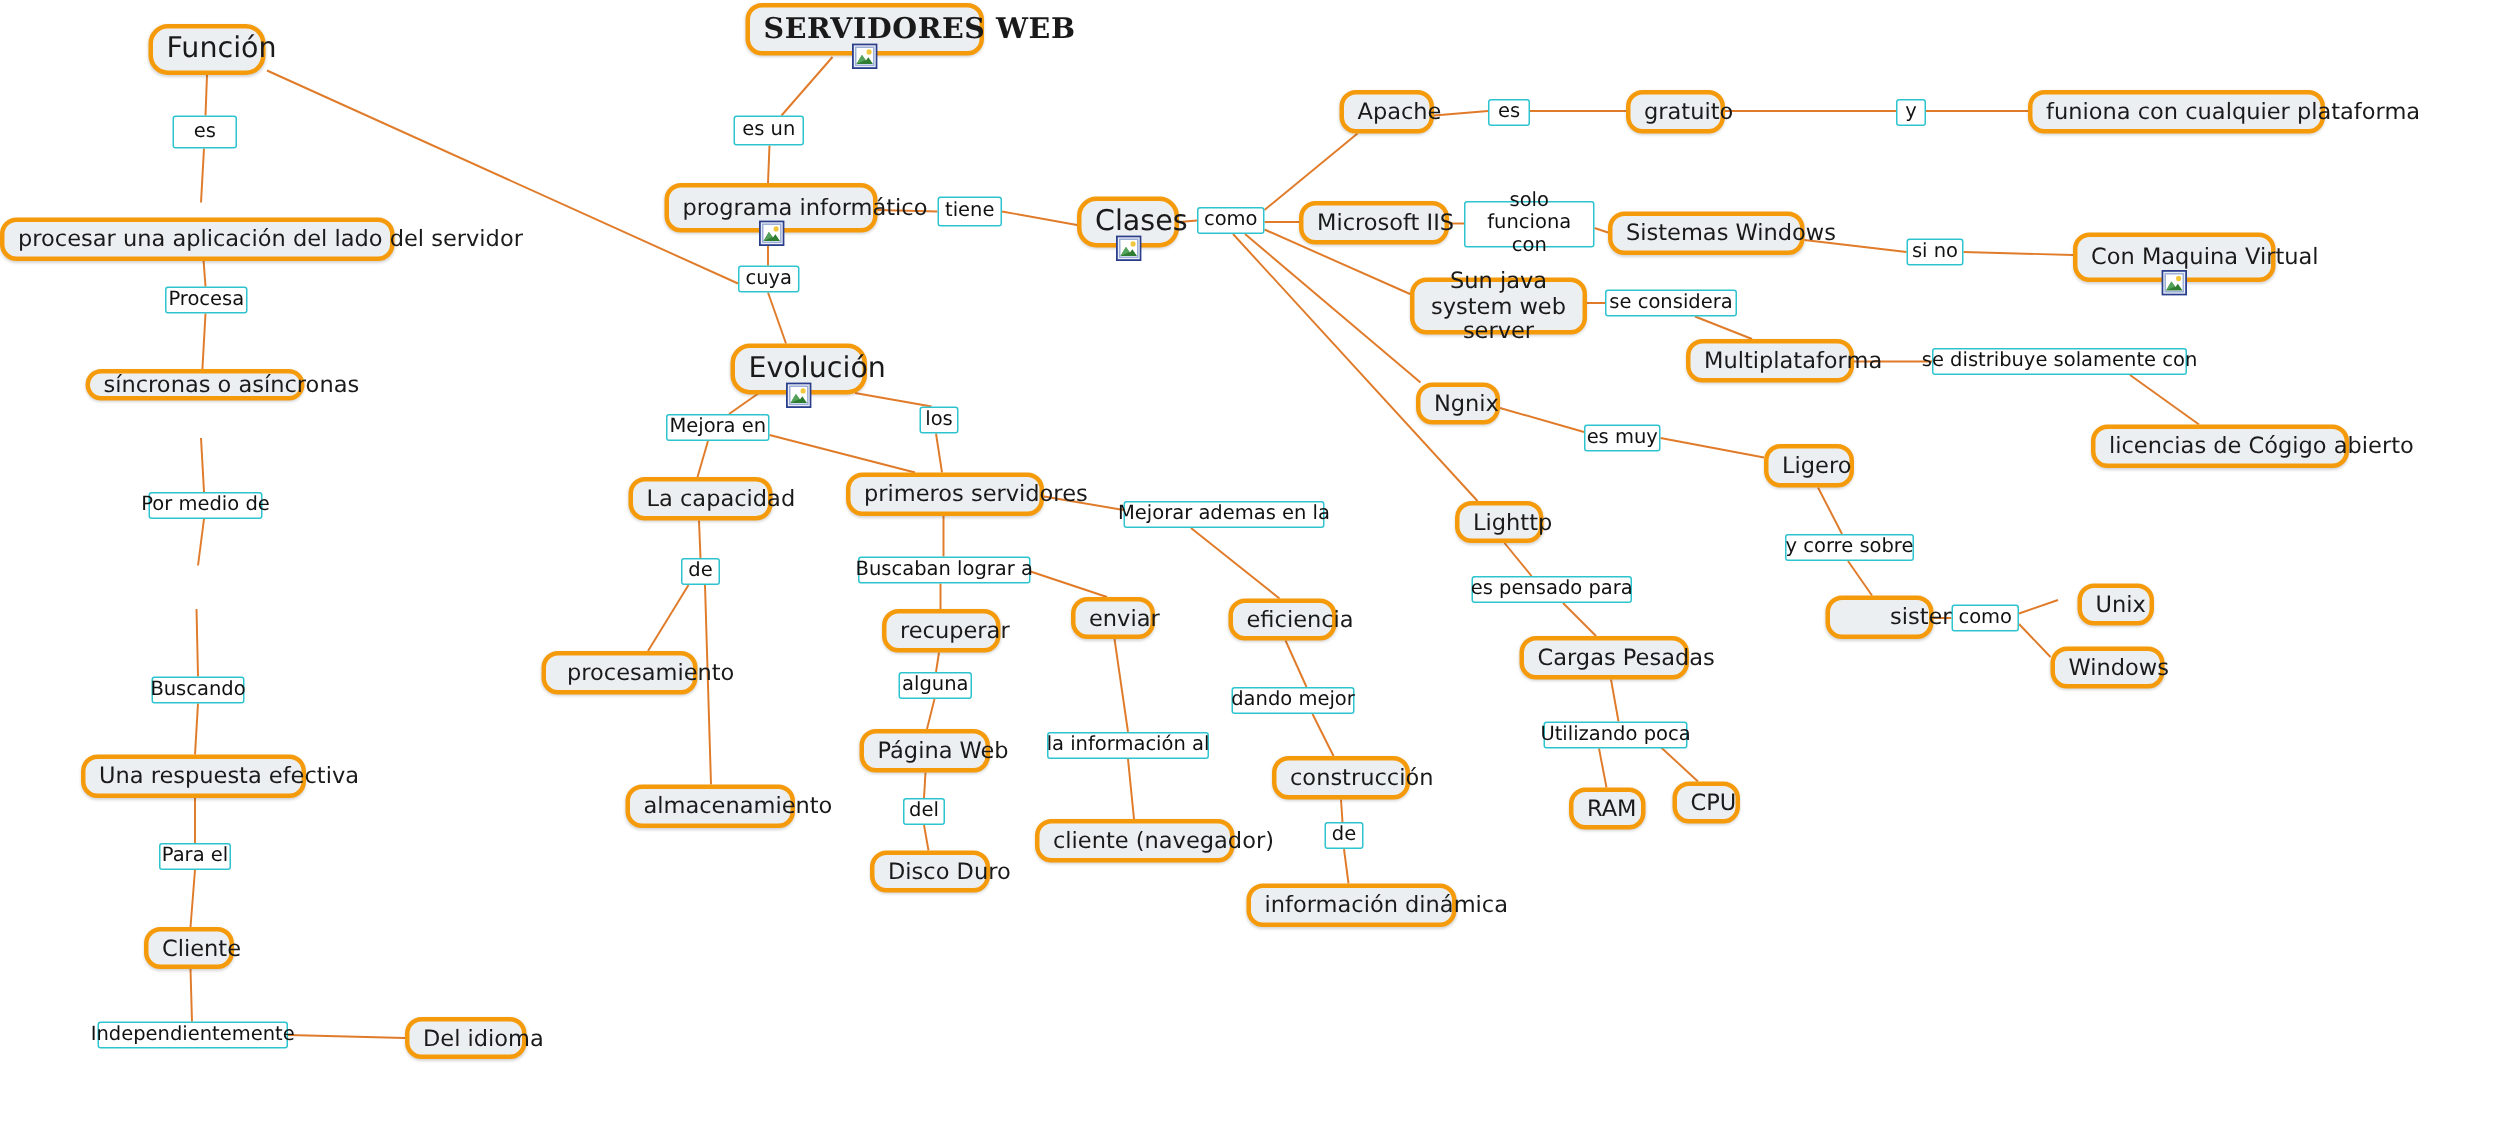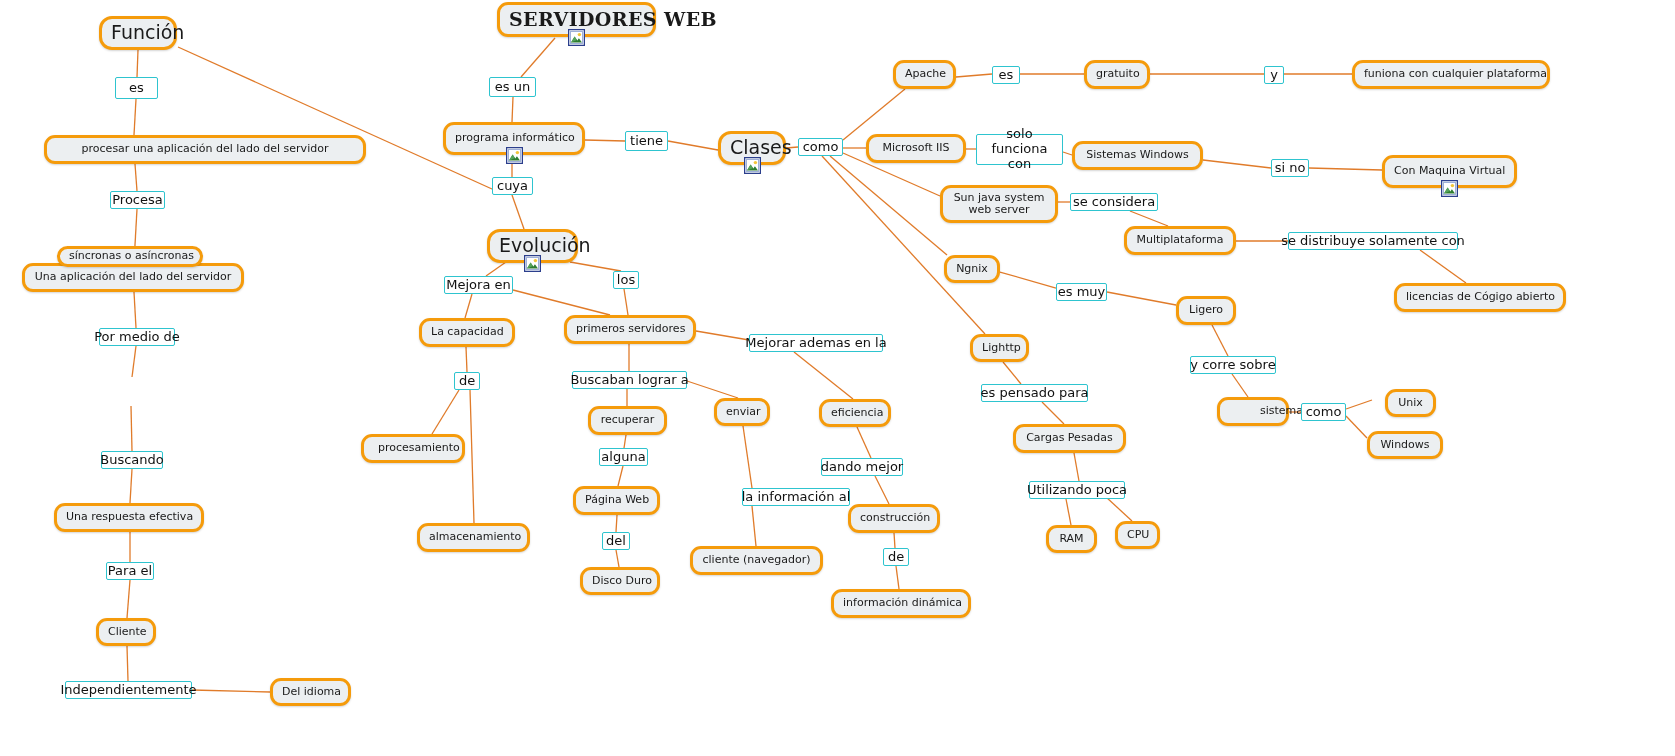--- a/index.html
+++ b/index.html
@@ -24,21 +24,21 @@
   }
   
   .node{
     position:absolute;
     z-index:3;
     box-sizing:border-box;
     background:#eceff1;
     border:3px solid #f59b0b;
     border-radius:11px;
     color:#1a1a1a;
-    font-size:11px;
+    font-size:15px;
     line-height:1.12;
     text-align:center;
     display:flex;
     align-items:center;
     justify-content:center;
     padding:3px 9px;
     box-shadow:0 1px 2px rgba(0,0,0,.17);
     white-space:nowrap;
   }
   .node.multiline{white-space:normal;}
@@ -165,25 +165,22 @@
         <rect x="0.5" y="0.5" width="16" height="16" fill="#e9eef6" stroke="#2b3e8c" stroke-width="1.4"></rect>
         <rect x="2.5" y="2.5" width="12" height="12" fill="#ffffff" stroke="#9fb0d8" stroke-width="1"></rect>
         <circle cx="11.4" cy="5.6" r="1.7" fill="#f2c63a"></circle>
         <path d="M3 13.6 L6.6 7.6 L9.3 11.4 L10.9 9.2 L14 13.6 Z" fill="#2e7d32"></path>
         <path d="M3 13.6 L6.6 7.6 L9.0 11.0 Z" fill="#55a35a"></path>
       </svg>
     </div>
     <div class="node big" style="left: 99px; top: 16px; width: 78px; height: 34px;">
       <span class="ntext">Función</span>
     </div>
-    <div class="node" style="left: 0px; top: 135px; width: 322px; height: 29px; margin-left: 44px;">
+    <div class="node" style="left: 0px; top: 145px; width: 263px; height: 29px;">
       <span class="ntext">procesar una aplicación del lado del servidor</span>
-    </div>
-    <div class="node" style="left: 22px; top: 263px; width: 222px; height: 29px;">
-      <span class="ntext">Una aplicación del lado del servidor</span>
     </div>
     <div class="node" style="left: 57px; top: 246px; width: 146px; height: 21px;">
       <span class="ntext">síncronas o asíncronas</span>
     </div>
     <div class="node" style="left: 54px; top: 503px; width: 150px; height: 29px;">
       <span class="ntext">Una respuesta efectiva</span>
     </div>
     <div class="node" style="left: 96px; top: 618px; width: 60px; height: 28px;">
       <span class="ntext">Cliente</span>
     </div>
@@ -333,21 +330,21 @@
     <div class="link" style="left: 106px; top: 562px; width: 48px; height: 18px;">Para el</div>
     <div class="link" style="left: 65px; top: 681px; width: 127px; height: 18px;">Independientemente</div>
     <div class="link" style="left: 625px; top: 131px; width: 43px; height: 20px;">tiene</div>
     <div class="link" style="left: 492px; top: 177px; width: 41px; height: 18px;">cuya</div>
     <div class="link" style="left: 444px; top: 276px; width: 69px; height: 18px;">Mejora en</div>
     <div class="link" style="left: 613px; top: 271px; width: 26px; height: 18px;">los</div>
     <div class="link" style="left: 454px; top: 372px; width: 26px; height: 18px;">de</div>
     <div class="link" style="left: 572px; top: 371px; width: 115px; height: 18px;">Buscaban lograr a</div>
     <div class="link" style="left: 599px; top: 448px; width: 49px; height: 18px;">alguna</div>
     <div class="link" style="left: 602px; top: 532px; width: 28px; height: 18px;">del</div>
-    <div class="link" style="left: 698px; top: 488px; width: 108px; height: 18px; margin-left: 44px;">la información al</div>
+    <div class="link" style="left: 698px; top: 488px; width: 108px; height: 18px;">la información al</div>
     <div class="link" style="left: 749px; top: 334px; width: 134px; height: 18px;">Mejorar ademas en la</div>
     <div class="link" style="left: 821px; top: 458px; width: 82px; height: 18px;">dando mejor</div>
     <div class="link" style="left: 883px; top: 548px; width: 26px; height: 18px;">de</div>
     <div class="link" style="left: 798px; top: 138px; width: 45px; height: 18px;">como</div>
     <div class="link" style="left: 992px; top: 66px; width: 28px; height: 18px;">es</div>
     <div class="link" style="left: 1264px; top: 66px; width: 20px; height: 18px;">y</div>
     <div class="link multiline" style="left: 976px; top: 134px; width: 87px; height: 31px;">solo funciona con</div>
     <div class="link" style="left: 1271px; top: 159px; width: 38px; height: 18px;">si no</div>
     <div class="link" style="left: 1070px; top: 193px; width: 88px; height: 18px;">se considera</div>
     <div class="link" style="left: 1288px; top: 232px; width: 170px; height: 18px;">se distribuye solamente con</div>

